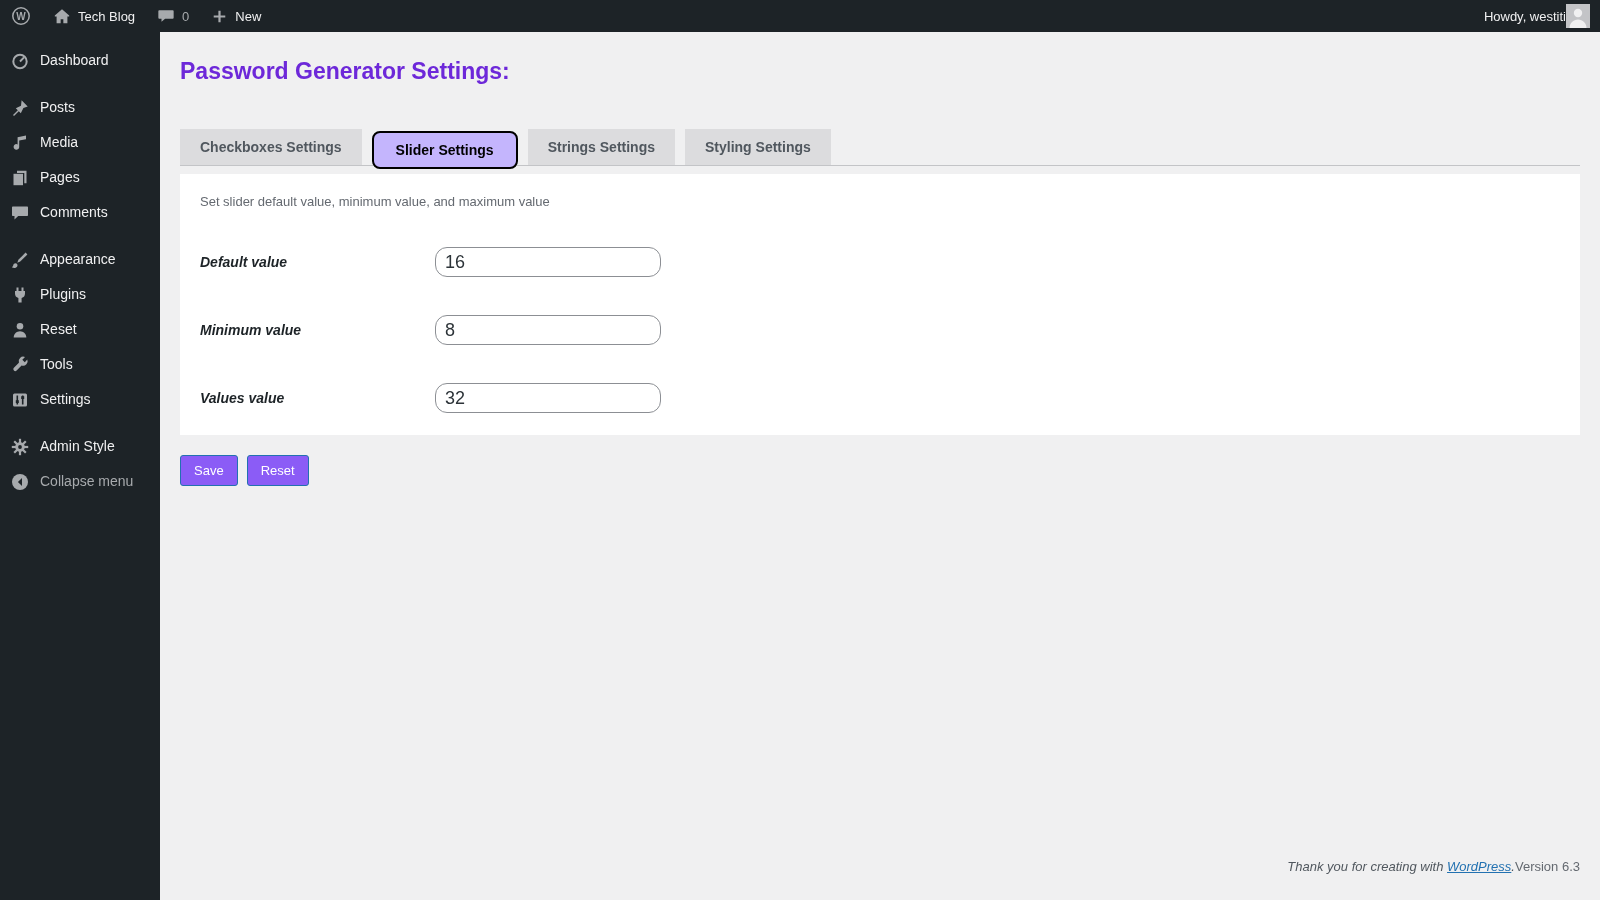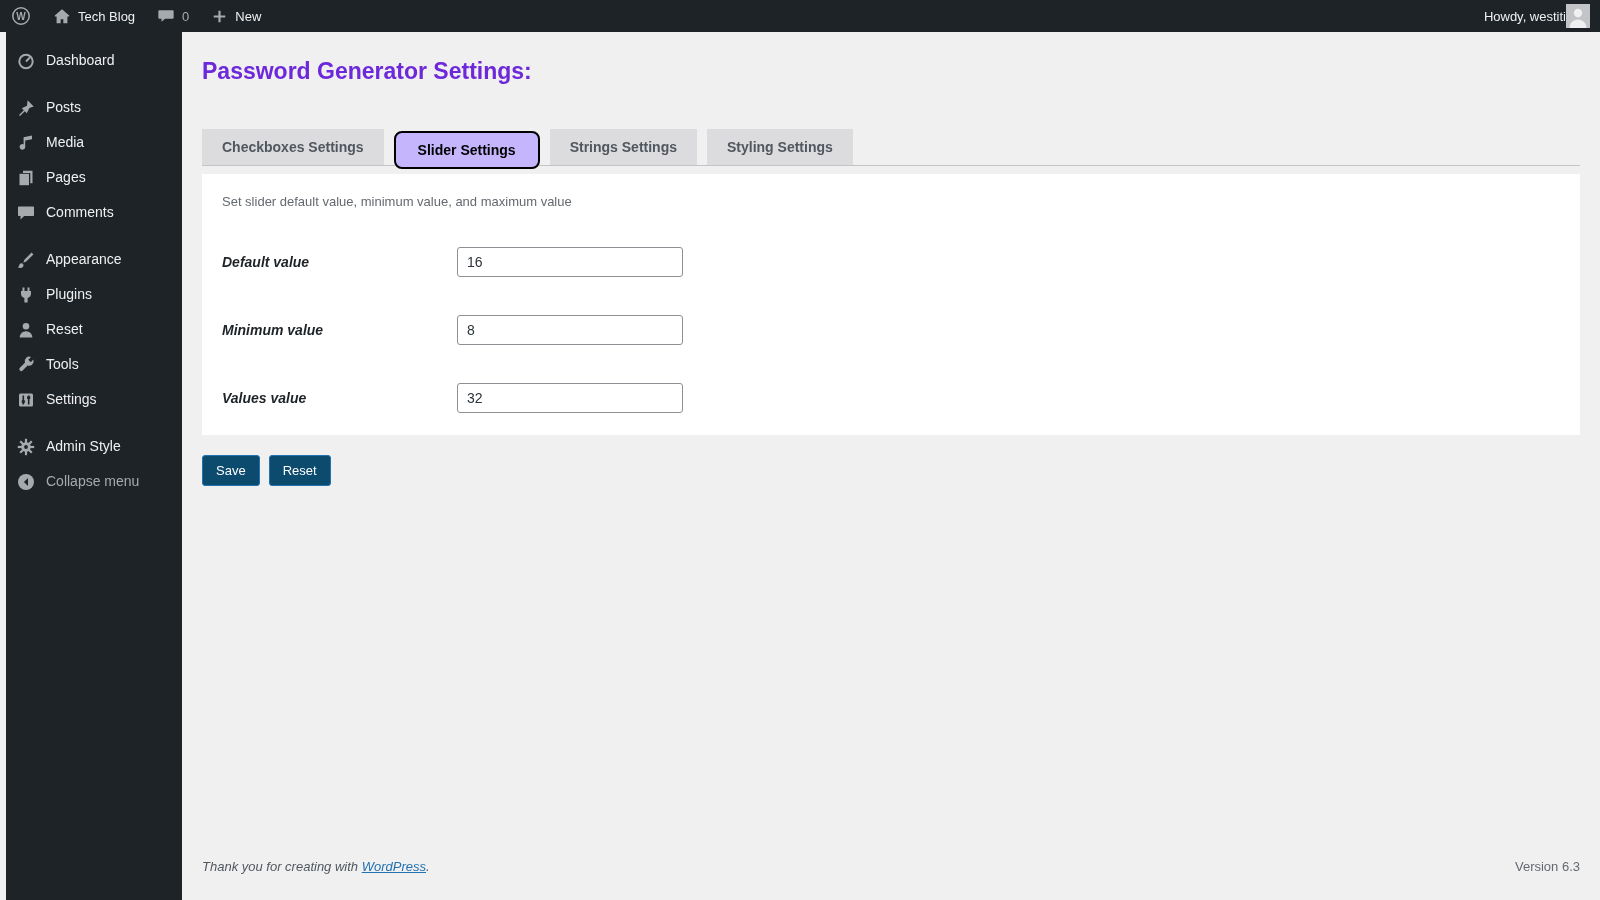--- a/index.html
+++ b/index.html
@@ -18,21 +18,21 @@
   .ab-item {
     display:flex; align-items:center; gap:7px;
     padding:0 11px; height:100%; cursor:pointer; white-space:nowrap;
   }
   .ab-icon { color:#a7aaad; display:flex; align-items:center; }
   .ab-count { color:#a7aaad; }
   .ab-right { margin-left:auto; display:flex; align-items:center; padding-right:10px; height:100%; cursor:pointer; }
   
   .layout { display:flex; height:868px; }
   
-  .sidebar { width:176px; flex-shrink:0; background:#1d2327; padding-top:12px;margin-left:6px; }
+  .sidebar { width:160px; flex-shrink:0; background:#1d2327; padding-top:12px; }
   .menu-item {
     display:flex; align-items:flex-start; gap:10px;
     padding:8px 8px 8px 10px; font-size:14px; line-height:1.28;
     color:#f0f0f1; cursor:pointer; position:relative;
   }
   .mi-icon { color:#a7aaad; flex-shrink:0; display:flex; align-items:center; margin-top:-1px; }
   .menu-item.active { background:#2271b1; color:#fff; font-weight:400; }
   .menu-item.active .mi-icon { color:#fff; }
   .menu-sep { height:12px; }
   .menu-item.dim, .menu-item.dim .mi-label { color:#a7aaad; }
@@ -52,32 +52,32 @@
     background:#c4b5fd; color:#000; font-weight:700;
     border:2px solid #000; border-radius:8px; padding:9px 22px;
     margin-bottom:-4px; position:relative;
   }
   .panel { background:#fff; margin-top:8px; padding:20px 20px 22px 20px; }
   .panel-heading { font-size:21px; font-weight:700; color:#1d2327; margin:2px 0 10px 0; }
   .panel-desc { font-size:13px; color:#646970; margin:0; }
   .field-row { display:flex; align-items:center; margin-top:38px; }
   .field-row label { width:235px; font-size:14px; font-weight:600; color:#1d2327;font-style:italic; }
   .field-row input {
-    width:226px; height:30px; border:1px solid #8c8f94; border-radius:3px;
-    padding:0 9px; font-size:14px; color:#2c3338; background:#fff;
+    width:226px; height:30px; border:1px solid #8c8f94; border-radius:12px;
+    padding:0 9px; font-size:18px; color:#2c3338; background:#fff;
     font-family:"Liberation Sans", sans-serif;
   }
   .actions { margin-top:20px; display:flex; gap:9px; }
   .btn {
-    background:#0c4a6e; color:#fff; border:1px solid #2271b1; border-radius:3px;
+    background:#8b5cf6; color:#fff; border:1px solid #2271b1; border-radius:3px;
     font-size:13px; padding:7px 13px; cursor:pointer;
     font-family:"Liberation Sans", sans-serif;
   }
   
-  .footer { margin-top:auto; display:flex; justify-content:space-between; align-items:flex-end; padding-bottom:26px; }
+  .footer { margin-top:auto; display:flex; justify-content:flex-end; align-items:flex-end; padding-bottom:26px; }
   .thanks { font-style:italic; font-size:13px; color:#50575e; margin:0; }
   .thanks a { color:#2271b1; cursor:pointer; }
   .version { font-size:13px; color:#646970; }
 </style>
 </head>
 <body>
 
 <div class="admin-bar">
   <div class="ab-left">
     <div class="ab-item">

